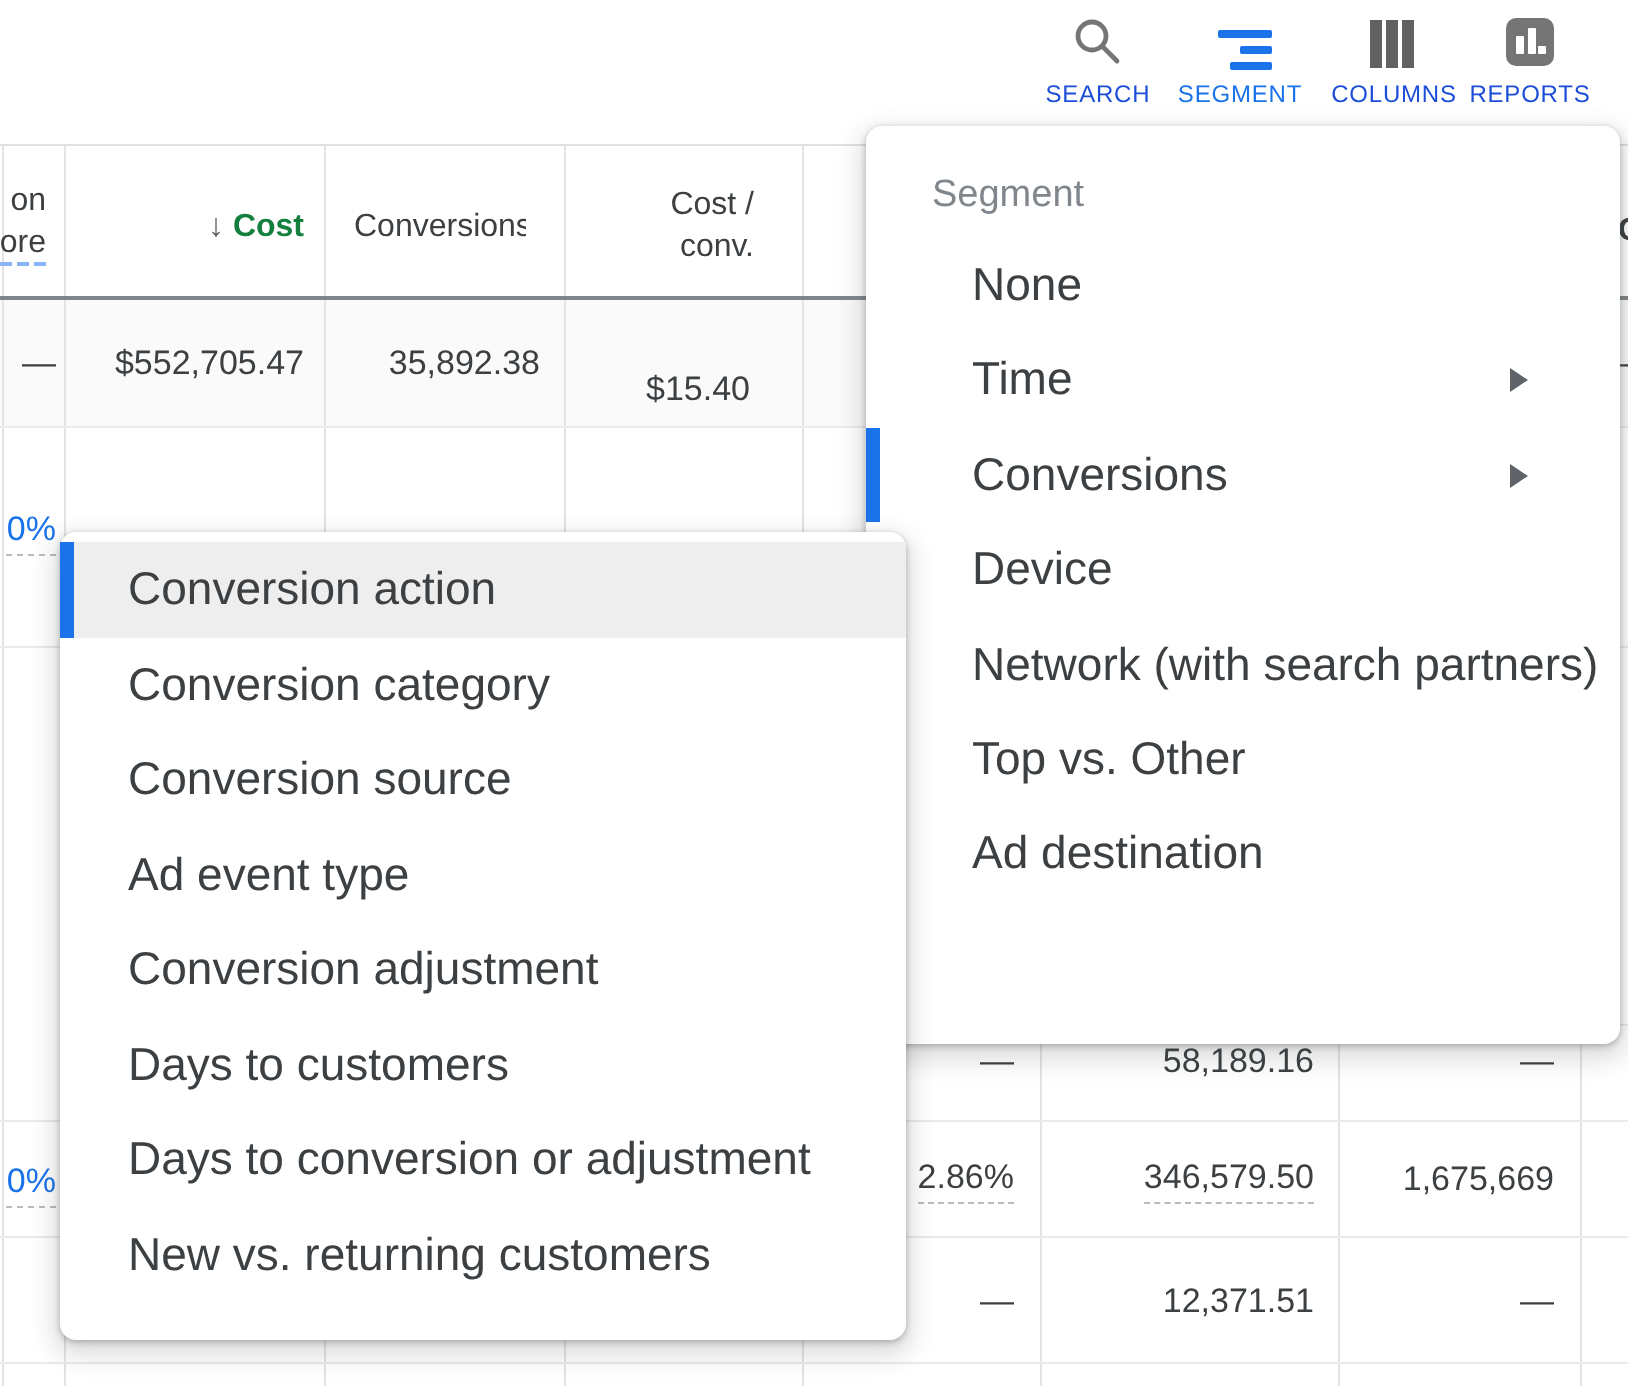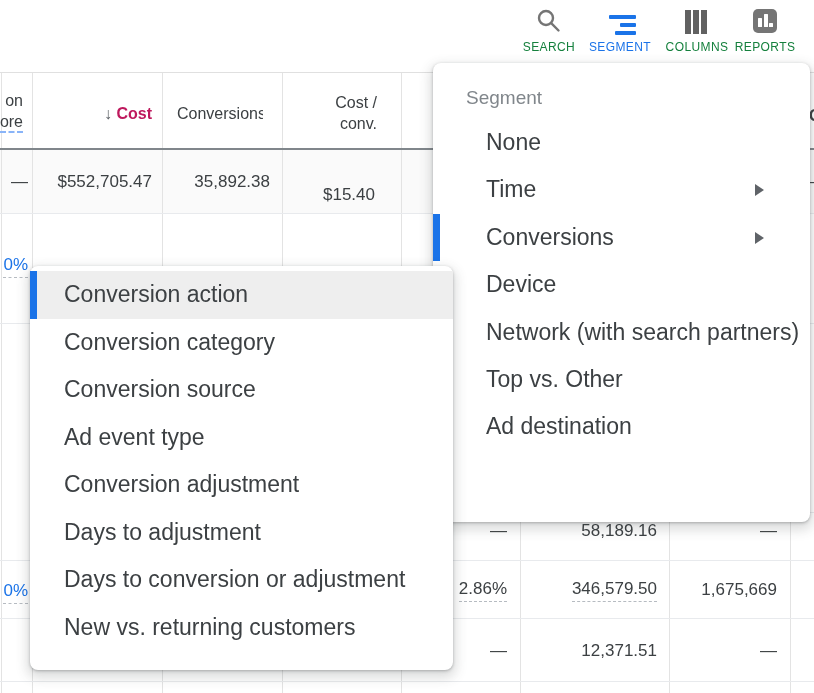--- a/index.html
+++ b/index.html
@@ -4,21 +4,21 @@
 <style>
   html,body{margin:0;padding:0;background:#fff;}
   #screen{
     position:relative; width:814px; height:693px; overflow:hidden;
     background:#fff; font-family:"Liberation Sans", sans-serif;
     -webkit-font-smoothing:antialiased;
   }
   
   .tool{position:absolute; top:4px; width:70px; height:54px; text-align:center; cursor:pointer;}
   .tool .icon-box{position:relative; height:30px; margin-top:2px;}
-  .tool .tool-label{font-size:12px; letter-spacing:.4px; color:#15803d; line-height:14px; margin-top:4px;}
+  .tool .tool-label{font-size:12px; letter-spacing:.4px; color:#1d4ed8; line-height:14px; margin-top:4px;}
   .tool.active .tool-label{color:#1a73e8;}
   .seg-bar{position:absolute; right:19px; height:4px; background:#1a73e8; border-radius:1px;}
   .col-bar{position:absolute; top:4px; width:6px; height:24px; background:#616161;}
   .reports-sq{position:absolute; left:23px; top:3px; width:24px; height:24px; background:#757575; border-radius:5px;}
   .rep-bar{position:absolute; background:#fff; width:4px; border-radius:.5px;}
   
   .vline{position:absolute; top:72px; bottom:0; width:1px; background:#e3e3e3;}
   .hline{position:absolute; left:0; right:0; height:1px; background:#e8eaed;}
   .hdr{position:absolute; font-size:16px; color:#3c4043; line-height:21px; white-space:nowrap;}
   .num{position:absolute; font-size:17px; color:#3c4043; line-height:20px; white-space:nowrap; text-align:right;}
@@ -100,21 +100,21 @@
   <div class="hline" style="top:560px;"></div>
   <div class="hline" style="top:618px;"></div>
   <div class="hline" style="top:681px;"></div>
 
   <div class="hdr" style="right:791px; top:90px; text-align:right;">
     <div>on</div>
     <div><span class="dashed-u" style="border-bottom:2px dashed #89b4f8; padding-bottom:1px;">ore</span></div>
   </div>
   <div class="hdr" style="right:662px; top:103px;">
     <span style="color:#5f6368;">↓</span>
-    <span style="font-weight:bold; color:#be185d;">Cost</span>
+    <span style="font-weight:bold; color:#15803d;">Cost</span>
   </div>
   <div class="hdr" style="left:177px; top:103px; width:86px; overflow:hidden;">
     <span>Conversions</span>
   </div>
   <div class="hdr" style="right:437px; top:92px; text-align:right;">
     <div>Cost /</div>
     <div>conv.</div>
   </div>
   <div class="hdr" style="left:809px; top:105px; font-weight:bold;">
     <span>Cl</span>
@@ -189,21 +189,21 @@
     <div class="menu-item">
       <span>Conversion source</span>
     </div>
     <div class="menu-item">
       <span>Ad event type</span>
     </div>
     <div class="menu-item">
       <span>Conversion adjustment</span>
     </div>
     <div class="menu-item">
-      <span>Days to adjustment</span>
+      <span>Days to customers</span>
     </div>
     <div class="menu-item">
       <span>Days to conversion or adjustment</span>
     </div>
     <div class="menu-item">
       <span>New vs. returning customers</span>
     </div>
   </div>
 
 </div>

